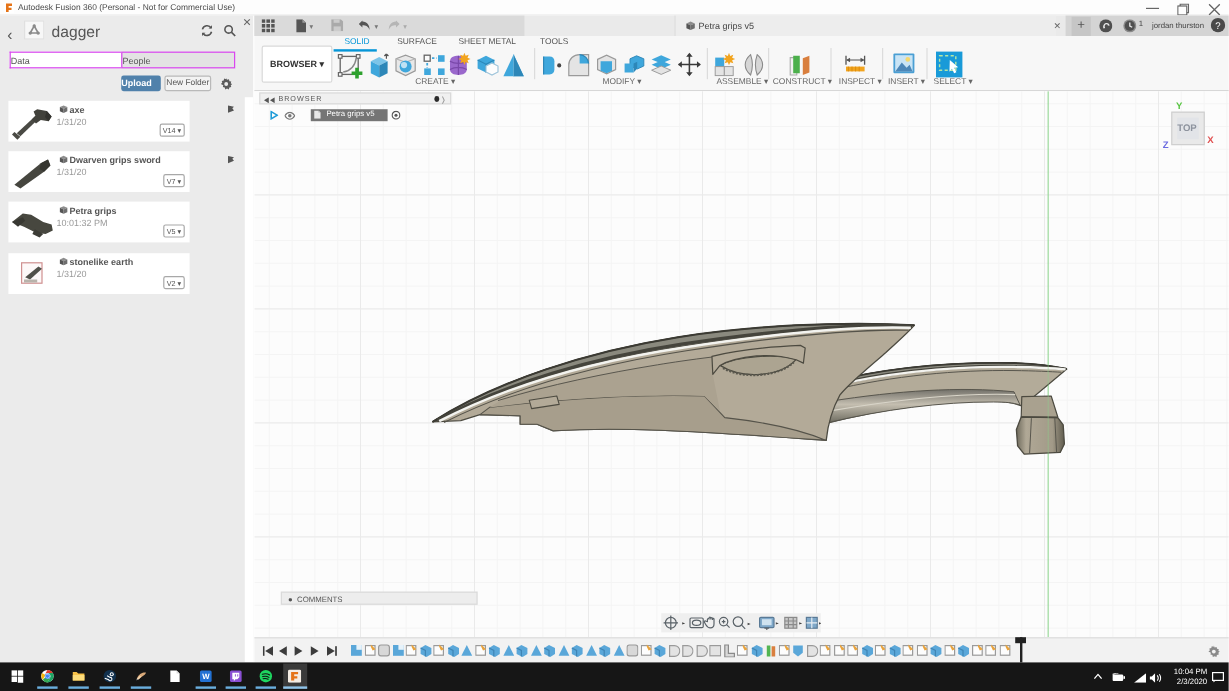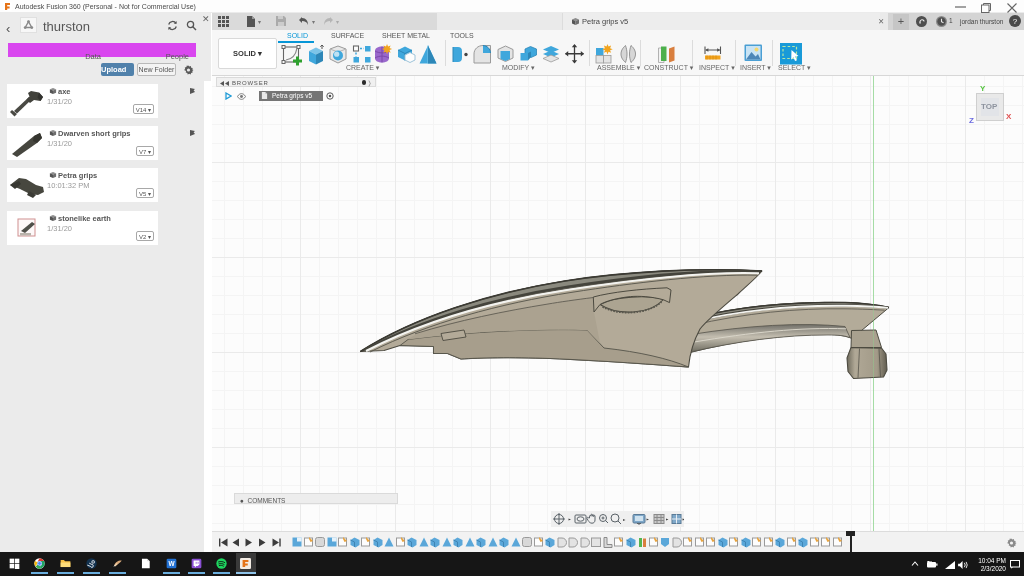--- a/index.html
+++ b/index.html
@@ -4,21 +4,21 @@
 *{margin:0;padding:0;box-sizing:border-box}
 html,body{width:1024px;height:576px;overflow:hidden;font-family:"Liberation Sans",sans-serif}
 .abs{position:absolute}
 #stage{position:relative;width:1024px;height:576px;background:#fff}
 
 #titlebar{left:0;top:0;width:1024px;height:13px;background:#fdfdfd;border-bottom:1px solid #ebebeb}
 #titlebar .txt{left:15px;top:2.5px;font-size:7px;color:#4a4a4a}
 
 #lpanel{left:0;top:13px;width:211px;height:539px;background:#ebebeb}
 #lpanel .scrolltrack{left:204px;top:68px;width:7px;height:471px;background:#fff}
-.ptab{top:30px;height:14px;border:7px solid #d946ef;font-size:7.5px;color:#555;text-align:right;line-height:13px}
+.ptab{top:30px;height:14px;border:1px solid #d946ef;font-size:7.5px;color:#555;text-align:left;line-height:13px}
 #upload{left:101px;top:50px;width:33px;height:13px;background:#5081ab;border-radius:2px;color:#fff;font-size:7.5px;font-weight:bold;line-height:13px}
 #newfolder{left:137px;top:50px;width:39px;height:13px;background:#f3f3f3;border:1px solid #b9b9b9;border-radius:2px;color:#555;font-size:7px;text-align:center;line-height:12px}
 .card{left:7px;width:151px;height:34px;background:#fff}
 .card .thumb{left:1px;top:1px;width:37px;height:32px;background:#fff}
 .card .nm{left:51px;top:3px;font-size:7.5px;font-weight:bold;color:#555}
 .card .dt{left:40px;top:13px;font-size:7.5px;color:#9a9a9a}
 .card .ver{right:4px;bottom:4px;position:absolute;border:1px solid #a8a8a8;border-radius:2px;font-size:6px;color:#555;padding:0.5px 2px;background:#fff}
 .cube{position:absolute;left:42px;top:3px}
 
 #topbar{left:212px;top:13px;width:812px;height:17px;background:#eaeaea}
@@ -85,21 +85,21 @@
 <div class="abs" id="lpanel">
   <div class="abs" style="left:6px;top:8px;font-size:13px;color:#555">‹</div>
   <div class="abs" style="left:20px;top:4px;width:17px;height:16px;background:#f7f7f7;border:1px solid #e0e0e0">
     <svg width="15" height="14" viewBox="0 0 15 14">
           <path d="M4.2 9.5 7.5 3.6l3.3 5.9z" fill="none" stroke="#8a8a8a" stroke-width="1.4"></path>
           <circle cx="4.2" cy="9.6" r="1.4" fill="#8a8a8a"></circle>
           <circle cx="10.8" cy="9.6" r="1.4" fill="#8a8a8a"></circle>
           <circle cx="7.5" cy="3.6" r="1.4" fill="#8a8a8a"></circle>
         </svg>
   </div>
-  <div class="abs" style="left:43px;top:6px;font-size:13px;color:#565656">thurston</div>
+  <div class="abs" style="left:43px;top:6px;font-size:13px;color:#565656">dagger</div>
   <svg class="abs" style="left:167px;top:7px" width="11" height="11" viewBox="0 0 11 11">
         <path d="M1.7 4.5A4 4 0 0 1 9 3.4M9.3 6.5A4 4 0 0 1 2 7.6" fill="none" stroke="#555" stroke-width="1.3"></path>
         <path d="M9.6 1v2.8H6.8z" fill="#555"></path>
         <path d="M1.4 10V7.2h2.8z" fill="#555"></path>
       </svg>
   <svg class="abs" style="left:186px;top:7px" width="11" height="11" viewBox="0 0 11 11">
         <circle cx="4.5" cy="4.5" r="3.1" fill="none" stroke="#555" stroke-width="1.3"></circle>
         <path d="M6.8 6.8 10 10" stroke="#555" stroke-width="1.4"></path>
       </svg>
   <div class="abs" style="left:202px;top:1px;font-size:9px;color:#666">✕</div>
@@ -135,21 +135,21 @@
   <div class="abs card" style="top:113px">
     <svg class="abs thumb" viewBox="0 0 37 32">
           <path d="M4 27 26 9l6-3 2 5-5 5L9 30z" fill="#46463f"></path>
           <path d="M26 9l6-3 2 5-5 5-4-2z" fill="#35352f"></path>
         </svg>
     <svg class="cube" width="8" height="8" viewBox="0 0 9 9">
           <path d="M1 2.5 4.5 1 8 2.5 4.5 4z" fill="#8d8d8d"></path>
           <path d="M1 2.5 4.5 4V8L1 6.5z" fill="#555"></path>
           <path d="M8 2.5 4.5 4V8L8 6.5z" fill="#6e6e6e"></path>
         </svg>
-        <span class="abs nm">Dwarven short grips</span>
+        <span class="abs nm">Dwarven grips sword</span>
         <span class="abs dt">1/31/20</span>
     <span class="ver">V7 ▾</span>
     <svg class="abs" style="left:182px;top:3px" width="8" height="8" viewBox="0 0 8 8">
           <path d="M1 7V1l5 1-1.4 1.2L6 5z" fill="#555"></path>
         </svg>
   </div>
   <div class="abs card" style="top:155px">
     <svg class="abs thumb" viewBox="0 0 37 32">
           <path d="M2 16l9-7 7 1 10 6 7 2 1 5-6 3-8-1-10-5z" fill="#47473f"></path>
           <path d="M21 22l7 4-3 3-6-3z" fill="#3c3c36"></path>
@@ -235,21 +235,21 @@
       </svg>
   <div class="abs" style="left:737px;top:4px;font-size:6.5px;color:#444">1</div>
   <div class="abs" style="left:748px;top:5px;font-size:6.5px;color:#444">jordan thurston</div>
   <svg class="abs" style="left:797px;top:2px" width="12" height="12" viewBox="0 0 12 12">
         <circle cx="6" cy="6" r="6" fill="#4a4a4a"></circle>
         <text x="6" y="9" font-size="8" fill="#fff" text-anchor="middle" font-family="Liberation Sans">?</text>
       </svg>
 </div>
 
 <div class="abs" id="ribbon">
-  <div class="abs" id="designbtn">SOLID ▾</div>
+  <div class="abs" id="designbtn">BROWSER ▾</div>
   <div class="abs rtab" style="left:75px;color:#0696d7">SOLID</div>
   <div class="abs" style="left:66px;top:10.5px;width:36px;height:2.5px;background:#0696d7"></div>
   <div class="abs rtab" style="left:119px">SURFACE</div>
   <div class="abs rtab" style="left:170px">SHEET METAL</div>
   <div class="abs rtab" style="left:238px">TOOLS</div>
   <div class="abs glabel" style="left:134px">CREATE ▾</div>
   <div class="abs glabel" style="left:290px">MODIFY ▾</div>
   <div class="abs glabel" style="left:385px">ASSEMBLE ▾</div>
   <div class="abs glabel" style="left:432px">CONSTRUCT ▾</div>
   <div class="abs glabel" style="left:487px">INSPECT ▾</div>

